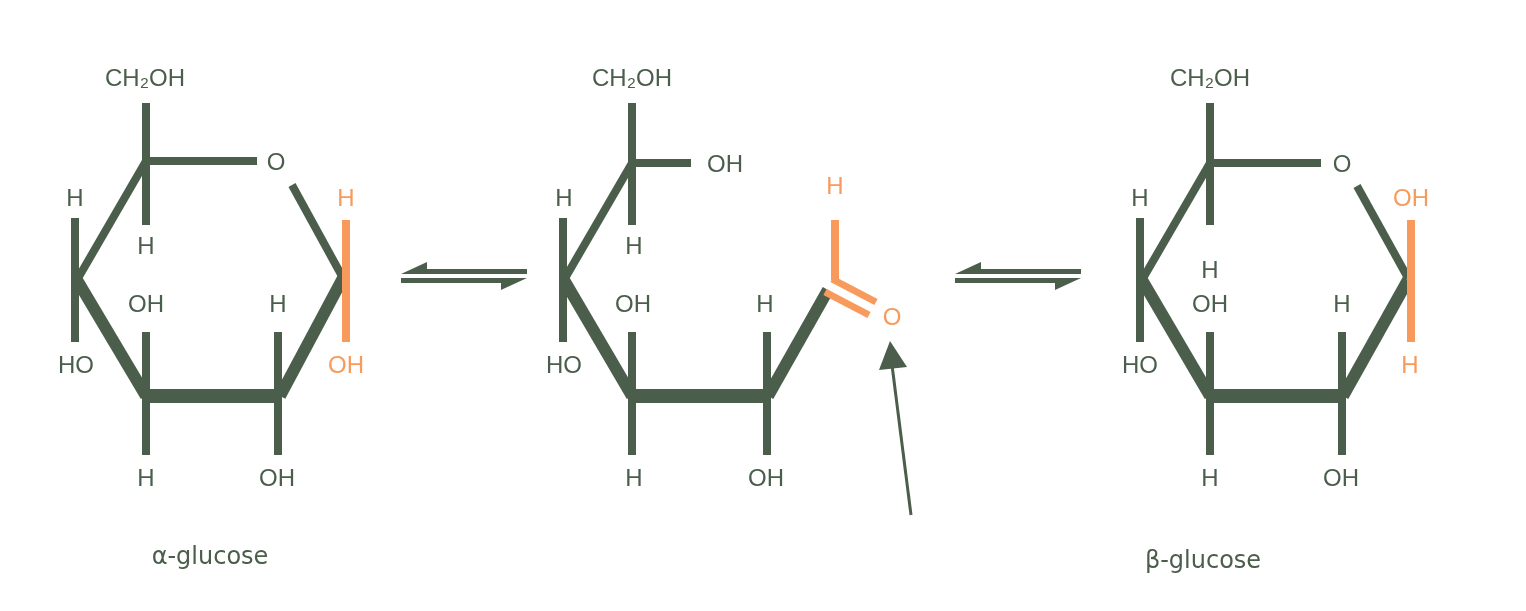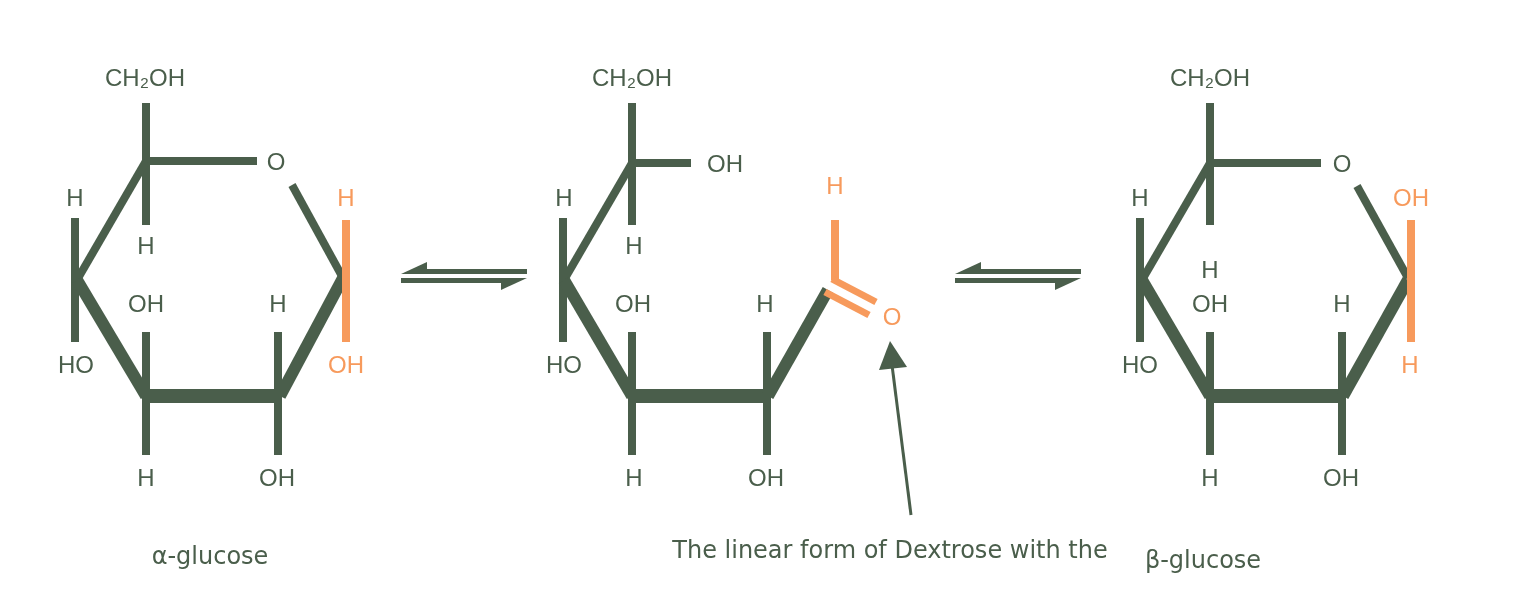--- a/index.html
+++ b/index.html
@@ -110,15 +110,14 @@
     <text class="atom" x="1342" y="312" text-anchor="middle">H</text>
     <text class="atom" x="1140" y="373" text-anchor="middle">HO</text>
     <text class="atom hl" x="1410" y="373" text-anchor="middle">H</text>
     <text class="atom" x="1210" y="486" text-anchor="middle">H</text>
     <text class="atom" x="1341" y="486" text-anchor="middle">OH</text>
   </g>
 </svg>
 
 <div class="caption" style="left:95px; top:541px; width:230px;">α-glucose</div>
 <div class="caption" style="left:610px; top:535px; width:560px;">
-  <div>The linear form of Dextrose with the</div>
 </div>
 <div class="caption" style="left:1088px; top:545px; width:230px;">β-glucose</div>
 
 </body></html>

